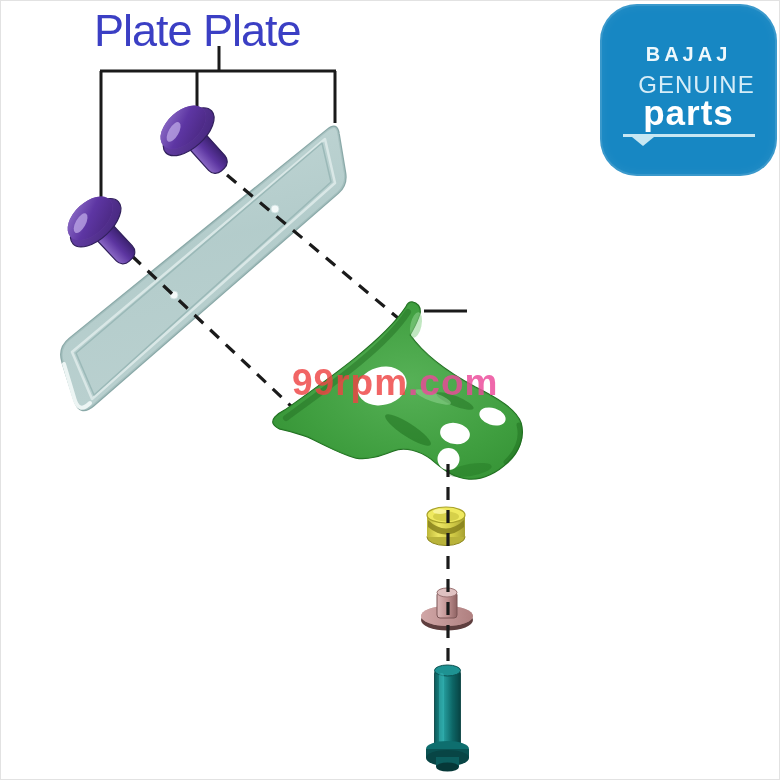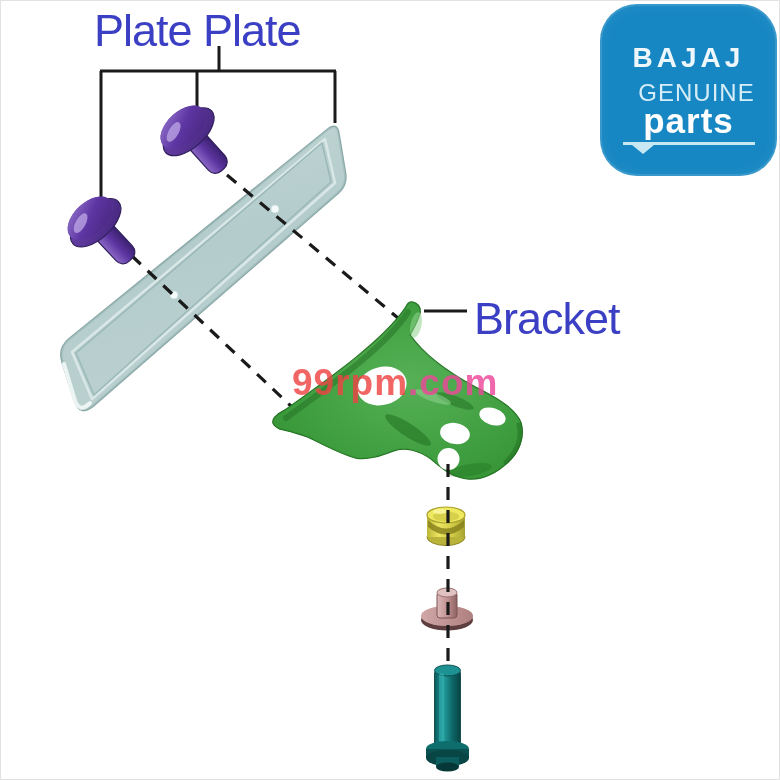--- a/index.html
+++ b/index.html
@@ -19,21 +19,21 @@
     position:absolute;left:292px;top:364px;font-size:37px;font-weight:bold;
     letter-spacing:1px;opacity:0.82;white-space:nowrap;line-height:1;
   }
   .wm-main{color:#ef4444;}
   .wm-suffix{color:#ec4899;}
   .logo{
     position:absolute;left:600px;top:4px;width:177px;height:172px;
     background:#1787c3;border-radius:37px;text-align:center;
     box-shadow: inset 0 0 0 2px rgba(255,255,255,0.12), inset 0 0 14px rgba(255,255,255,0.08);
   }
-  .logo-brand{margin-top:40px;color:#eef8fc;font-size:28px;font-weight:bold;letter-spacing:4px;line-height:1;}
+  .logo-brand{margin-top:40px;color:#eef8fc;font-size:20px;font-weight:bold;letter-spacing:4px;line-height:1;}
   .logo-genuine{margin-top:9px;color:#d6edf8;font-size:24px;letter-spacing:1px;line-height:1;padding-left:16px;}
   .logo-parts{margin-top:-2px;color:#ffffff;font-size:35px;font-weight:bold;letter-spacing:1px;line-height:1;}
   .logo-rule{position:relative;width:132px;height:3px;background:#c7e7f3;margin:4px auto 0;}
   .logo-rule .arrow{
     position:absolute;left:9px;top:3px;width:0;height:0;
     border-left:11px solid transparent;border-right:11px solid transparent;
     border-top:9px solid #c7e7f3;
   }
 </style>
 </head>
@@ -195,21 +195,20 @@
       <rect x="426" y="749" width="43" height="9" fill="#0a5252"></rect>
       <ellipse cx="447.5" cy="758" rx="21.5" ry="8" fill="#084545"></ellipse>
       <rect x="436" y="757" width="23" height="10" fill="#0c5e5e"></rect>
       <ellipse cx="447.5" cy="767" rx="11.5" ry="4.5" fill="#063838"></ellipse>
     </g>
 
     <path d="M448 464 L448 665" stroke="#1a1a1a" stroke-width="3.2" stroke-dasharray="13 10" fill="none"></path>
   </svg>
 
   <div class="callout" id="np-label">Plate Plate</div>
-  <div class="callout" id="br-label">Bracket</div>
 
   <div class="watermark">
     <span class="wm-main">99rpm</span><span class="wm-suffix">.com</span>
   </div>
 
   <div class="logo">
     <div class="logo-brand">BAJAJ</div>
     <div class="logo-genuine">GENUINE</div>
     <div class="logo-parts">parts</div>
     <div class="logo-rule">

